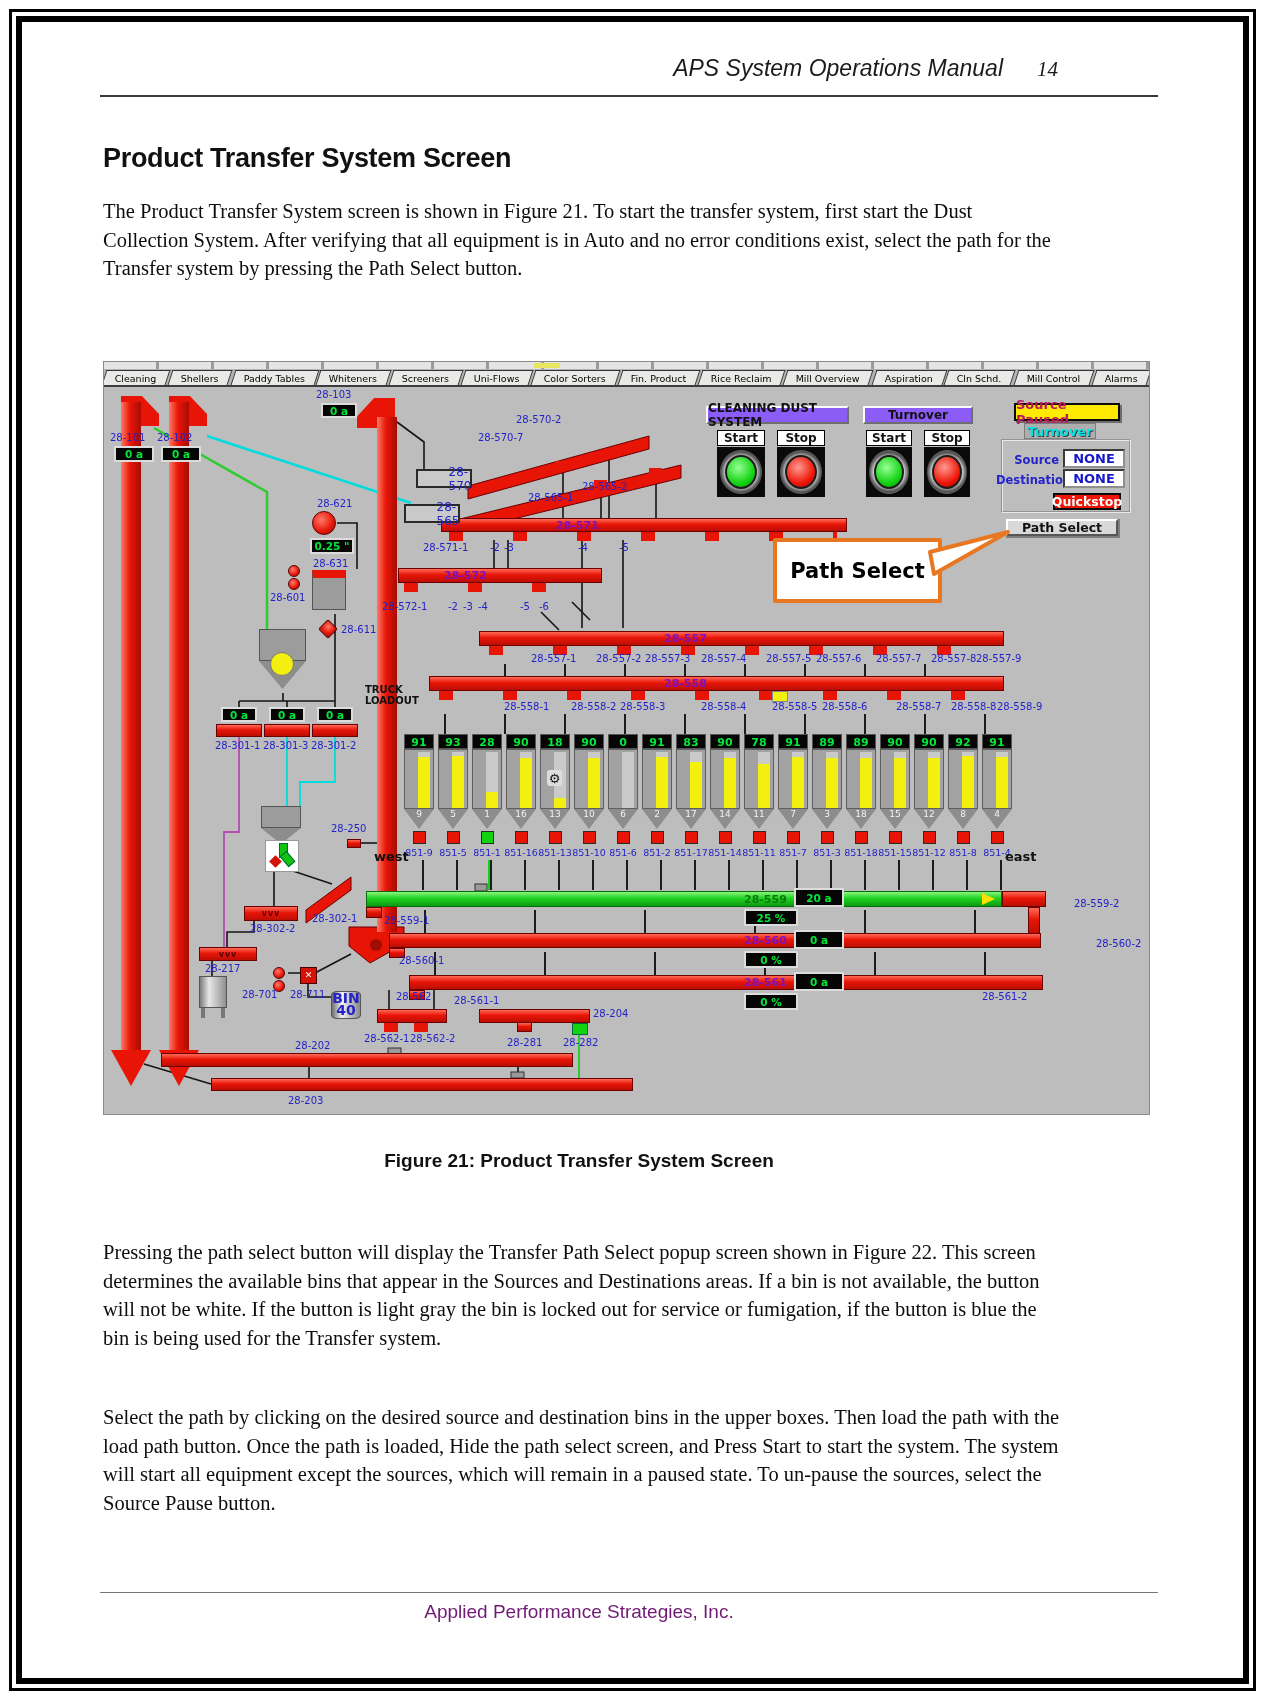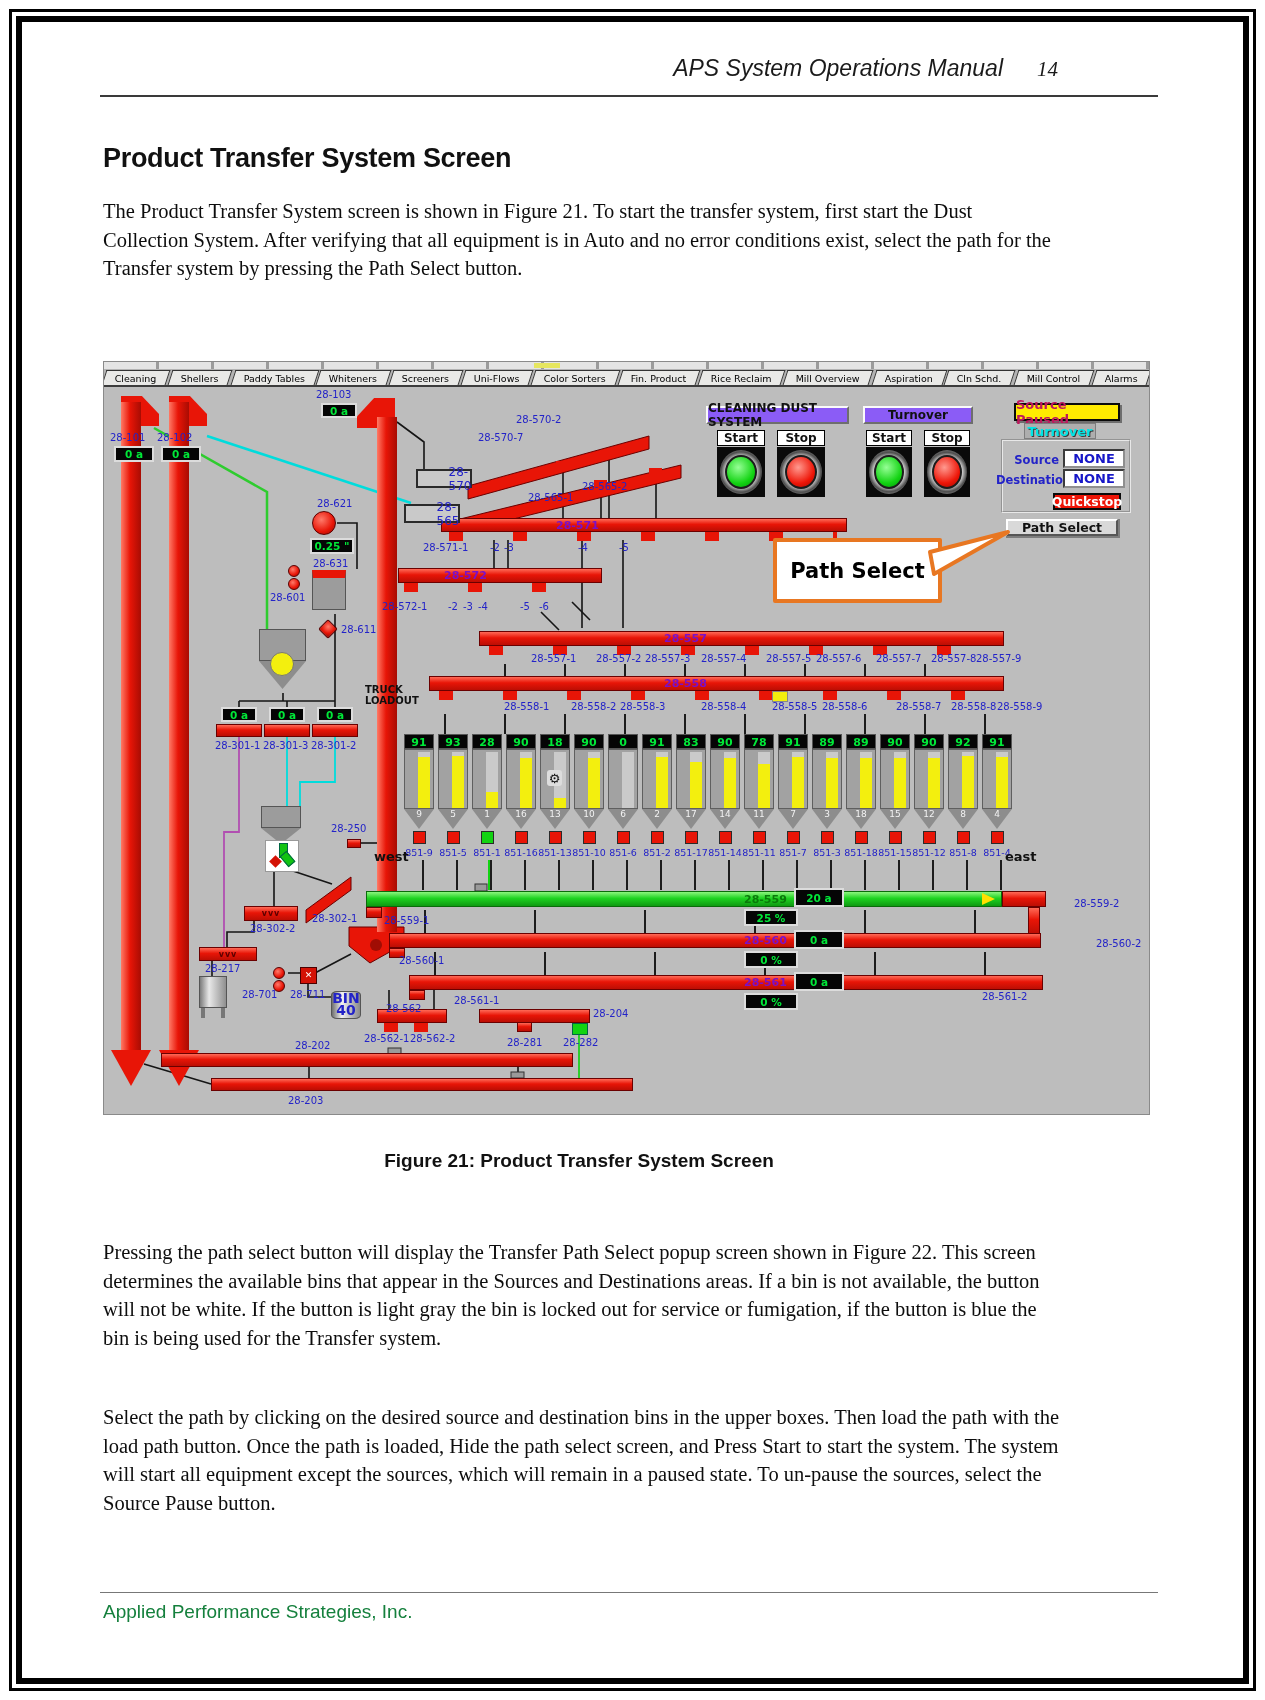--- a/index.html
+++ b/index.html
@@ -12,21 +12,21 @@
   
   .hdr{position:absolute;top:55px;right:207px;font-style:italic;font-size:23px;color:#1a1a1a;}
   .hdr .pnum{font-family:"Liberation Serif",serif;font-size:21px;margin-left:34px;}
   .rule{position:absolute;left:100px;width:1058px;border-top:2px solid #3a3a3a;height:0;}
   .rule2{position:absolute;left:100px;width:1058px;border-top:1px solid #777;height:0;}
   .title{position:absolute;left:103px;top:143px;font-size:27px;font-weight:bold;letter-spacing:-.3px;}
   .para{position:absolute;left:103px;width:958px;font-family:"Liberation Serif",serif;
         font-size:20.5px;line-height:28.5px;color:#0d0d0d;}
   .caption{position:absolute;left:103px;top:1150px;width:952px;text-align:center;
            font-size:19px;font-weight:bold;}
-  .footer{position:absolute;left:103px;top:1601px;width:952px;text-align:left;font-size:19px;color:#15803d;}
+  .footer{position:absolute;left:103px;top:1601px;width:952px;text-align:center;font-size:19px;color:#701a75;}
 
   
   .scada{position:absolute;left:103px;top:361px;width:1045px;height:752px;background:#bdbdbd;
          border:1px solid #8a8a8a;overflow:hidden;font-family:"DejaVu Sans",sans-serif;}
   .partial{position:absolute;left:0;top:0;width:1045px;height:7px;background:#cfcfcf;
            border-bottom:1px solid #444;
            background-image:repeating-linear-gradient(90deg,#e4e4e4 0 52px,#9b9b9b 52px 55px);}
   .pfrag{position:absolute;top:1px;height:5px;background:#e6e65f;}
   .tabrow{position:absolute;left:0;top:7px;width:1045px;height:18px;display:flex;gap:2px;
           background:#b3b3b3;border-bottom:2px solid #3c3c3c;padding-top:1px;box-sizing:border-box;}
@@ -595,21 +595,21 @@
     <div class="ro" style="left:640px;top:589px;width:54px;height:17px;">0 %</div>
     <div class="lbl" style="left:295px;top:593px;">28-560-1</div>
     <div class="lbl" style="left:992px;top:576px;">28-560-2</div>
     <div class="ticks" style="left:330px;top:590px;width:600px;height:23px;background:repeating-linear-gradient(90deg,#1c1c1c 0 2px,rgba(0,0,0,0) 2px 110px);"></div>
 
     <div class="bar" style="left:305px;top:613px;width:634px;height:15px;"></div>
     <div class="barlbl" style="left:640px;top:614px;">28-561</div>
     <div class="bar" style="left:305px;top:628px;width:16px;height:10px;"></div>
     <div class="ro" style="left:690px;top:610px;width:50px;height:19px;">0 a</div>
     <div class="ro" style="left:640px;top:631px;width:54px;height:17px;">0 %</div>
-    <div class="lbl" style="left:282px;top:629px;margin-top:12px;">28-562</div>
+    <div class="lbl" style="left:292px;top:629px;">28-562</div>
     <div class="lbl" style="left:350px;top:633px;">28-561-1</div>
     <div class="lbl" style="left:878px;top:629px;">28-561-2</div>
 
     <div class="bar" style="left:273px;top:647px;width:70px;height:14px;"></div>
     <div class="drops" style="left:280px;top:661px;width:58px;background:repeating-linear-gradient(90deg,#e81507 0 14px,rgba(0,0,0,0) 14px 30px);"></div>
     <div class="lbl" style="left:260px;top:671px;">28-562-1</div>
     <div class="lbl" style="left:306px;top:671px;">28-562-2</div>
     <div class="bar" style="left:375px;top:647px;width:111px;height:14px;"></div>
     <div class="lbl" style="left:489px;top:646px;">28-204</div>
     <div class="bar" style="left:413px;top:660px;width:15px;height:10px;"></div>

